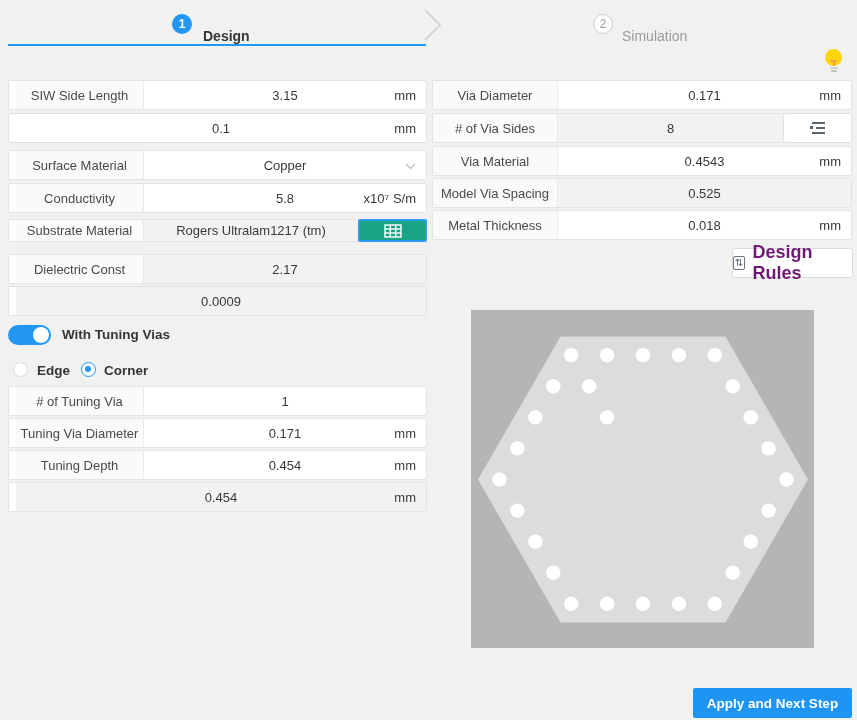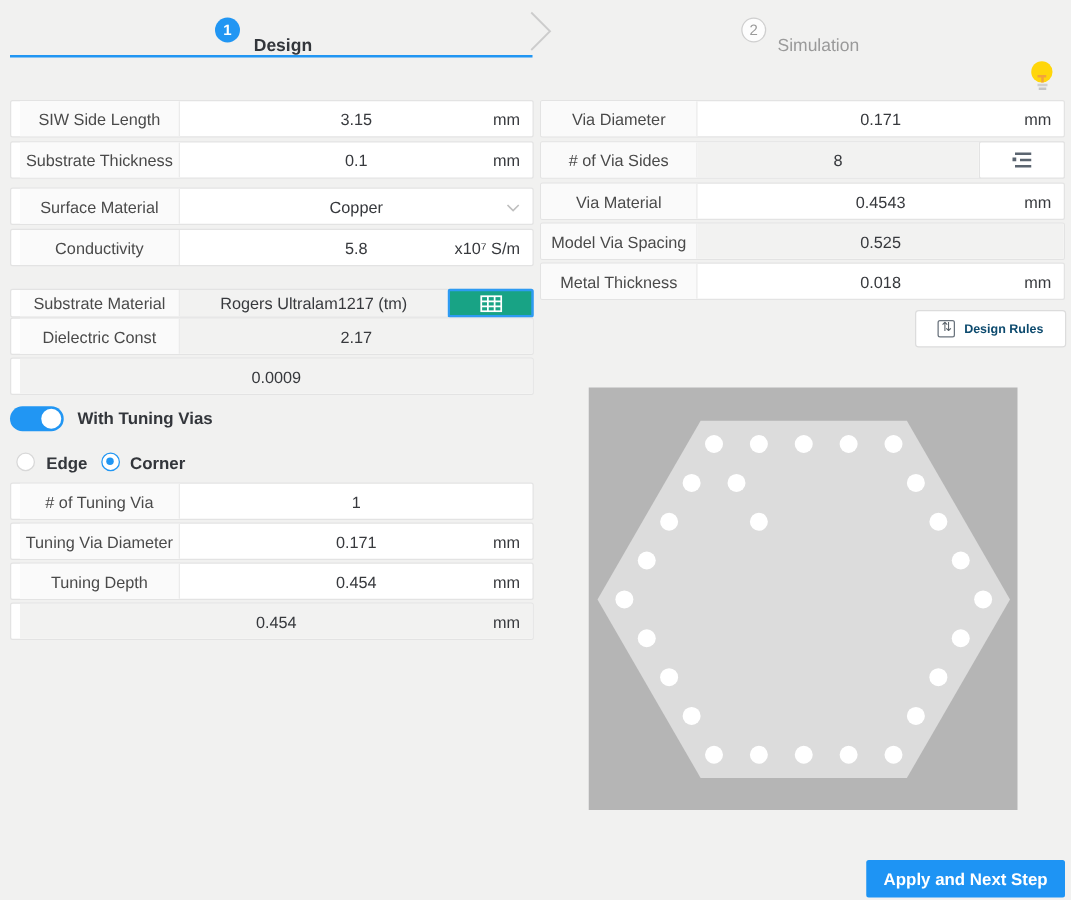--- a/index.html
+++ b/index.html
@@ -31,21 +31,21 @@
     background:#fff;border:1px solid #e3e3e3;border-radius:2px;font-size:13px;}
   .row .lbl{background:#fafafa;border-right:1px solid #ebebeb;
     display:flex;align-items:center;justify-content:center;text-align:center;color:#4a4a4a;}
   .left .lbl{width:127px;}
   .right .lbl{width:124px;}
   .row .val{flex:1;position:relative;display:flex;align-items:center;justify-content:center;color:#37393d;}
   .row .val.ro{background:#f2f2f1;}
   .row .unit{position:absolute;right:10px;color:#37393d;}
   .left{left:8px;width:419px;padding-left:7px;}
   .right{left:432px;width:420px;}
-  .h33{height:23px;margin-top:12px;}
+  .h33{height:23px;}
   
   .sel-chev{position:absolute;right:10px;top:12px;}
   
   .btn-green{width:69px;margin:-1px -1px -1px 0;box-sizing:border-box;
     background:#18a385;border:2px solid #2e9bf2;border-radius:2px;
     display:flex;align-items:center;justify-content:center;cursor:pointer;}
   
   .btn-list{width:69px;margin:-1px -1px -1px 0;box-sizing:border-box;
     background:#fff;border:1px solid #e3e3e3;border-radius:2px;
     display:flex;align-items:center;justify-content:center;cursor:pointer;}
@@ -65,21 +65,21 @@
   .radio.off{border:1.5px solid #d8d8d8;left:13px;}
   .radio.on{border:1.5px solid #2196f3;left:81px;}
   .radio.on .dot{position:absolute;left:3px;top:3px;width:6px;height:6px;border-radius:50%;background:#2196f3;}
   .radio-label{position:absolute;top:363px;font-size:13.5px;font-weight:bold;color:#33363b;}
   .radio-label.edge{left:37px;}
   .radio-label.corner{left:104px;}
   
   .btn-rules{position:absolute;left:732px;top:248px;width:121px;height:30px;box-sizing:border-box;
     background:#fff;border:1px solid #dcdcdc;border-radius:3px;display:flex;align-items:center;
     justify-content:center;gap:7px;cursor:pointer;}
-  .btn-rules .txt{font-size:10px;font-weight:bold;color:#0c4a6e;}
+  .btn-rules .txt{font-size:18px;font-weight:bold;color:#701a75;}
   .icon-sort{width:14px;height:14px;box-sizing:border-box;border:1px solid #6a737d;border-radius:2px;
     font-size:10px;line-height:11px;text-align:center;color:#555e66;}
   
   .graphic{position:absolute;left:471px;top:310px;width:343px;height:338px;background:#b5b5b5;}
   
   .btn-apply{position:absolute;left:693px;top:688px;width:159px;height:30px;background:#1e94f4;
     border-radius:2px;display:flex;align-items:center;justify-content:center;cursor:pointer;
     color:#fff;font-size:13.5px;font-weight:bold;}
 </style>
 </head>
@@ -110,21 +110,20 @@
 
 <div class="row left" style="top:80px">
   <div class="lbl">SIW Side Length</div>
   <div class="val">
     <span>3.15</span>
     <span class="unit">mm</span>
   </div>
 </div>
 
 <div class="row left" style="top:113px">
-  <div class="lbl">Substrate Thickness</div>
   <div class="val">
     <span>0.1</span>
     <span class="unit">mm</span>
   </div>
 </div>
 
 <div class="row left" style="top:150px">
   <div class="lbl">Surface Material</div>
   <div class="val">
     <span>Copper</span>

